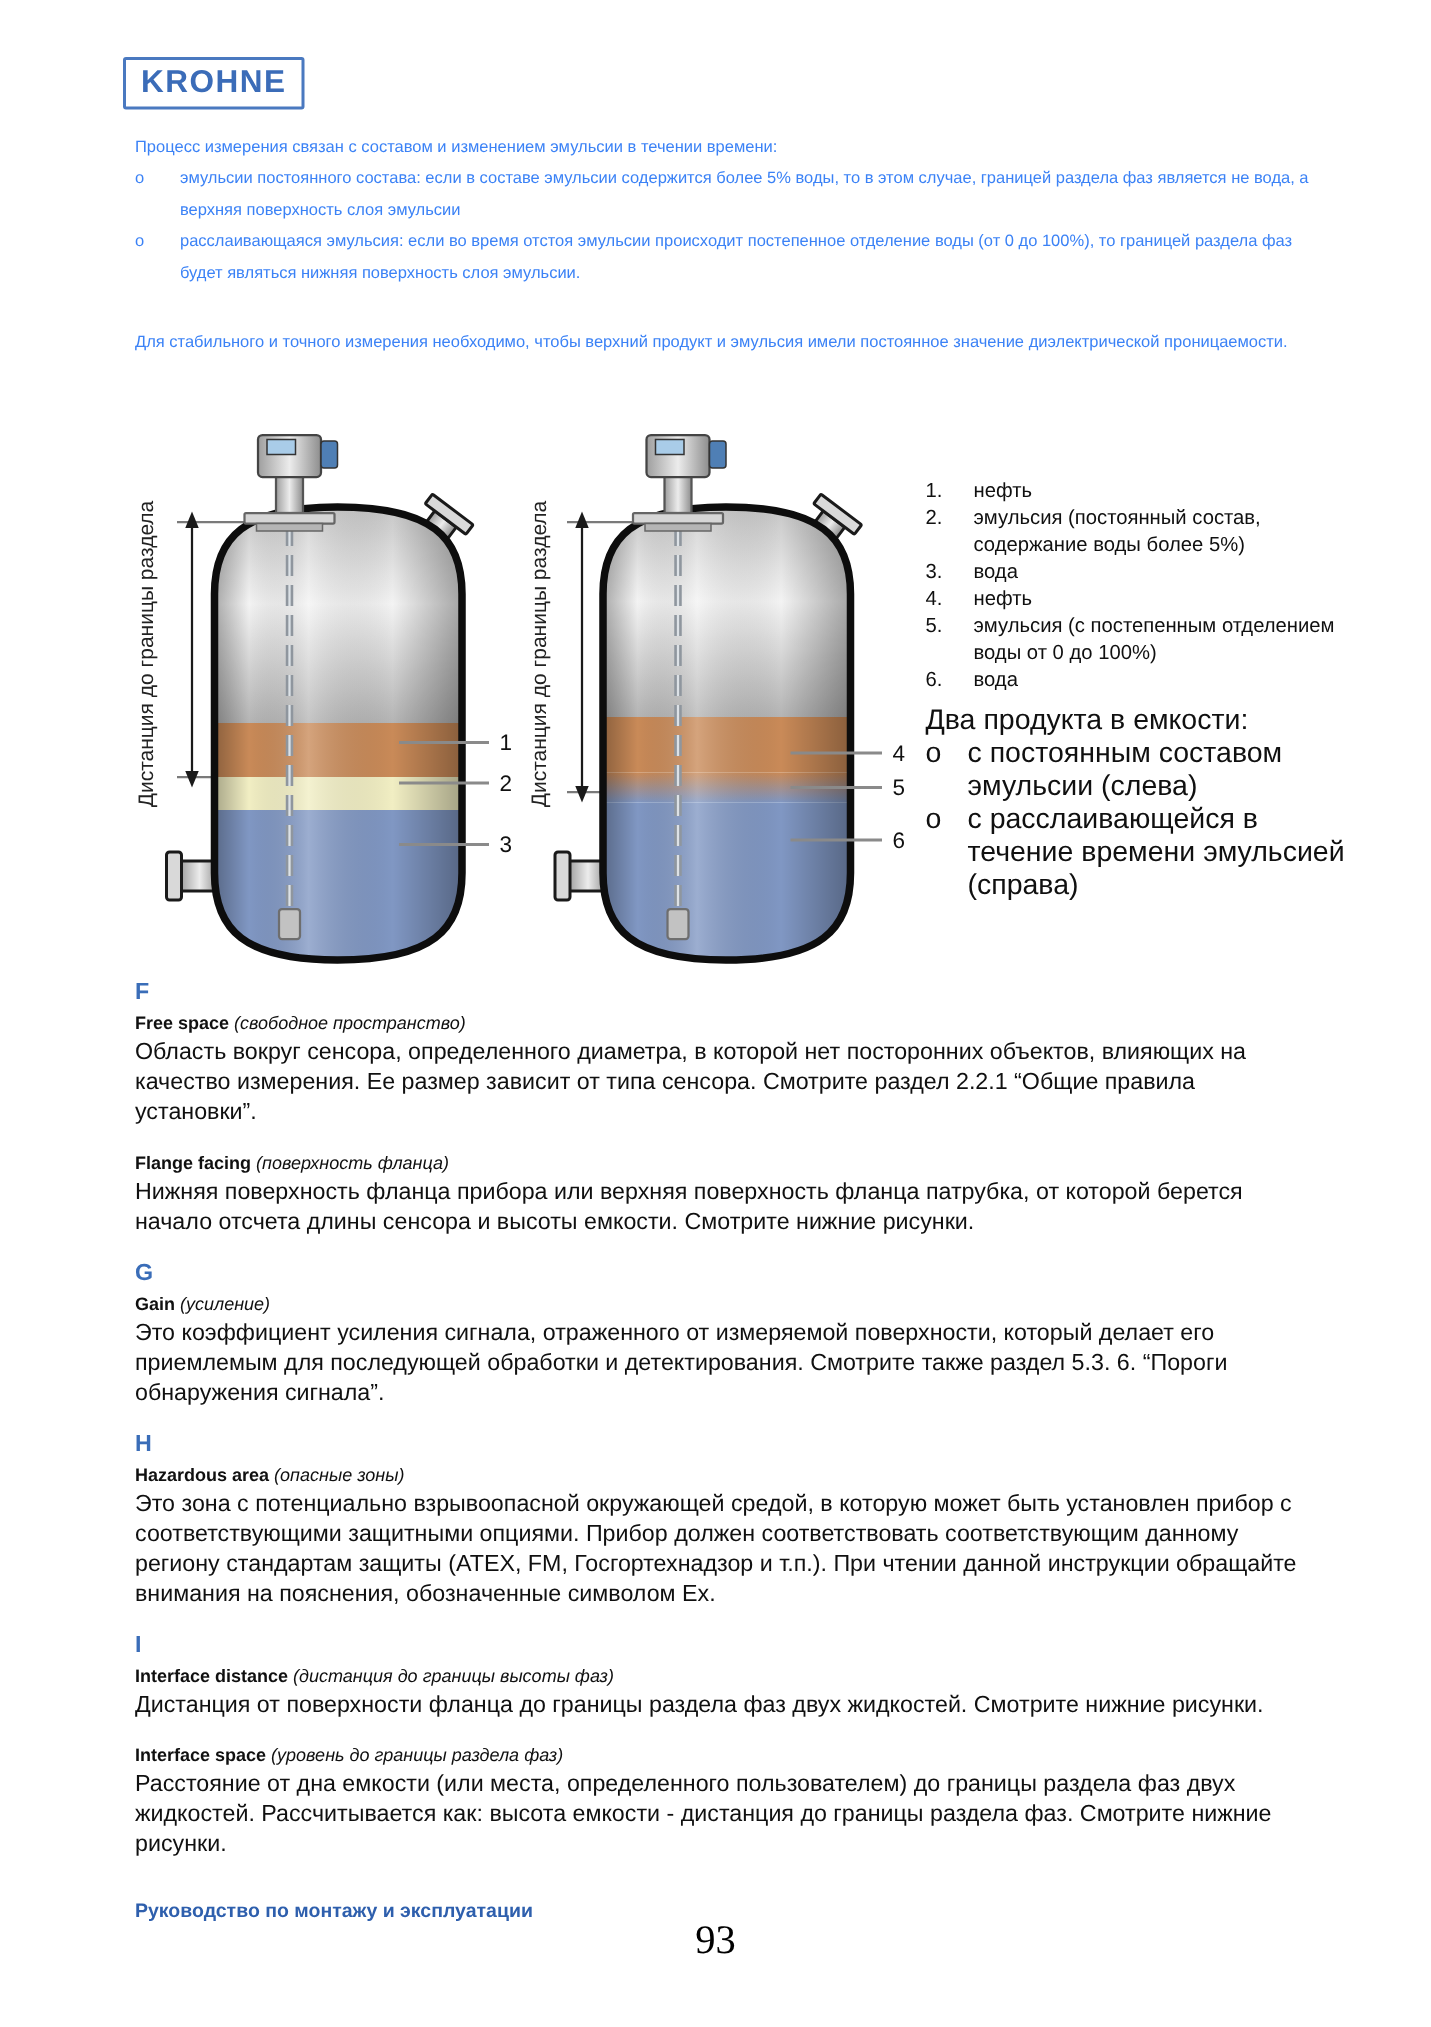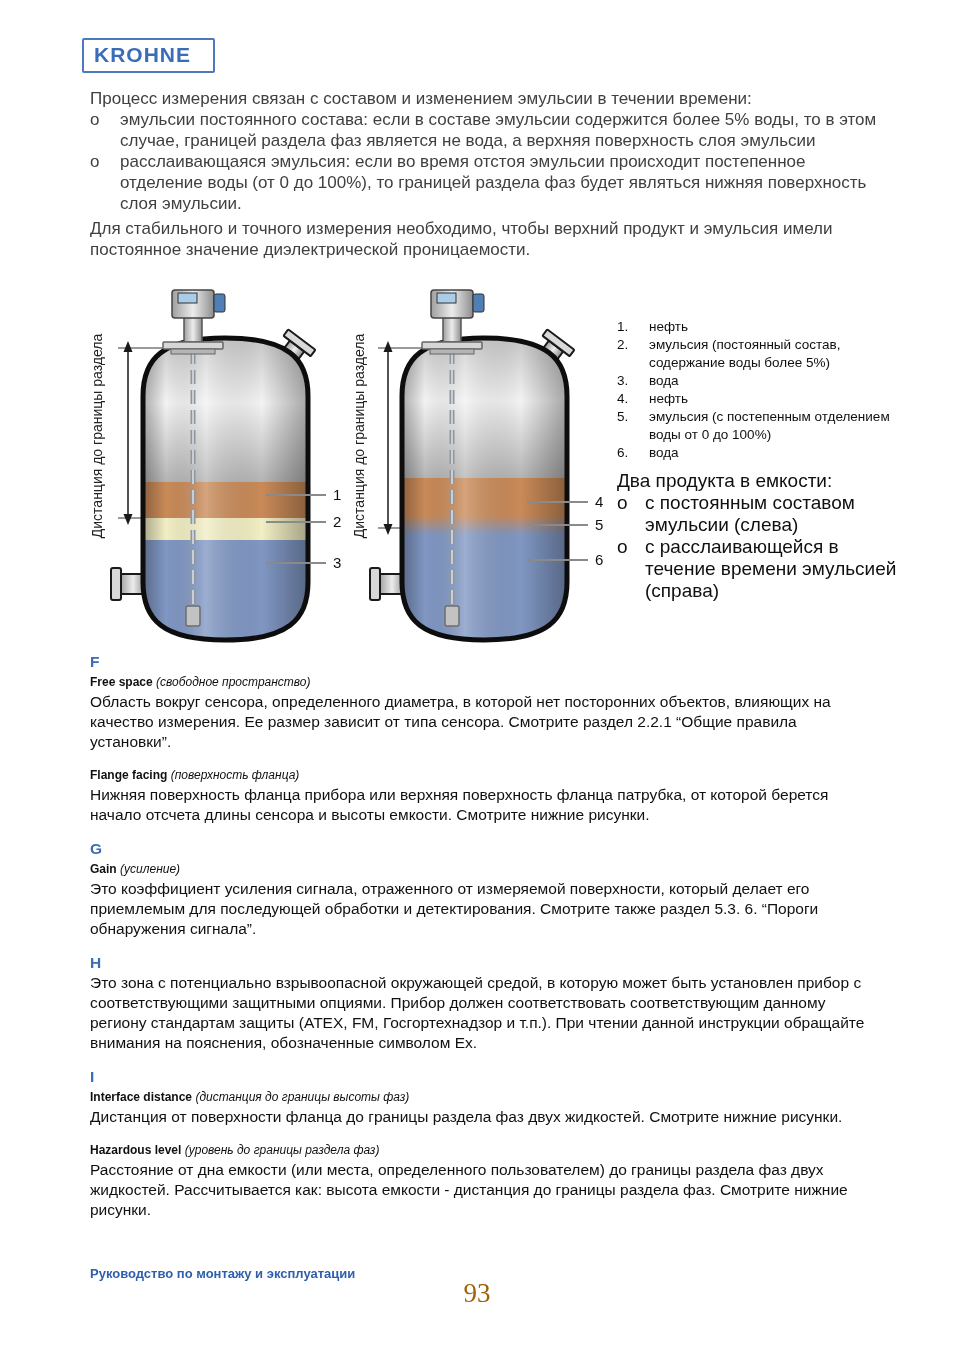--- a/index.html
+++ b/index.html
@@ -2,25 +2,25 @@
 <html><head>
 <meta charset="utf-8">
 <style>
   * { margin:0; padding:0; box-sizing:border-box; }
   html,body { background:#ffffff; }
   body { font-family:"Liberation Sans", sans-serif; color:#101010; }
   .page { position:relative; width:954px; height:1351px; background:#fff; overflow:hidden; }
 
   
   .logo { position:absolute; left:82px; top:38px; border:2px solid #4a79c0; border-radius:2px;
-          padding:3px 22px 4px 10px; }
+          padding:3px 10px 4px 10px; }
   .logo span { font-size:21px; font-weight:bold; color:#3b6cb8; letter-spacing:1px; }
 
   
-  .txt { font-size:17px; line-height:21px; color:#404040; }
+  .txt { font-size:11px; line-height:21px; color:#3b82f6; }
   .intro { position:absolute; left:90px; top:88px; width:788px; }
   .bullet-row { display:grid; grid-template-columns:30px 1fr; }
   .para2 { position:absolute; left:90px; top:218px; width:788px; }
 
   
   .figure { position:absolute; left:0; top:286px; width:954px; height:372px; }
   .tank-svg { position:absolute; top:0; }
   .tank-svg.left { left:88px; }
   .tank-svg.right { left:352px; }
   .legend { position:absolute; left:617px; top:32px; width:285px; font-size:13.5px; line-height:18px; }
@@ -33,21 +33,21 @@
   .letter { font-size:15.5px; line-height:20px; font-weight:bold; color:#3a6db8; margin-top:14px; }
   .letter.first { margin-top:0; }
   .term-line { font-size:12px; line-height:20px; }
   .term { font-weight:bold; }
   .trans { font-style:italic; }
   .entry-body { font-size:15.5px; line-height:20px; margin-bottom:13px; }
 
   
   .footer-title { position:absolute; left:90px; top:1266px; font-size:13px; font-weight:bold; color:#2e5fad; }
   .page-num { position:absolute; left:0; top:1278px; width:954px; text-align:center;
-              font-family:"Liberation Serif", serif; font-size:27px; color:#a16207; }
+              font-family:"Liberation Serif", serif; font-size:27px; color:#000000; }
 
   svg text { font-family:"Liberation Sans", sans-serif; }
 </style>
 </head>
 <body>
 
 <div class="page">
 
   <div class="logo">
     <span>KROHNE</span>
@@ -279,31 +279,35 @@
     <p class="entry-body">Нижняя поверхность фланца прибора или верхняя поверхность фланца патрубка, от которой берется начало отсчета длины сенсора и высоты емкости. Смотрите нижние рисунки.</p>
 
     <div class="letter">G</div>
     <div class="term-line">
       <span class="term">Gain</span>
       <span class="trans">(усиление)</span>
     </div>
     <p class="entry-body">Это коэффициент усиления сигнала, отраженного от измеряемой поверхности, который делает его приемлемым для последующей обработки и детектирования. Смотрите также раздел  5.3. 6. “Пороги обнаружения сигнала”.</p>
 
     <div class="letter">H</div>
+    <div class="term-line">
+      <span class="term">Hazardous area</span>
+      <span class="trans">(опасные зоны)</span>
+    </div>
     <p class="entry-body">Это зона с потенциально взрывоопасной окружающей средой, в которую может быть установлен прибор с соответствующими защитными опциями. Прибор должен соответствовать соответствующим данному региону стандартам защиты (ATEX, FM, Госгортехнадзор и т.п.). При чтении данной инструкции обращайте внимания на пояснения, обозначенные символом Ex.</p>
 
     <div class="letter">I</div>
     <div class="term-line">
       <span class="term">Interface distance</span>
       <span class="trans">(дистанция до границы высоты фаз)</span>
     </div>
     <p class="entry-body">Дистанция от поверхности фланца до границы раздела фаз двух жидкостей.  Смотрите нижние рисунки.</p>
 
     <div class="term-line">
-      <span class="term">Hazardous level</span>
+      <span class="term">Interface space</span>
       <span class="trans">(уровень до границы раздела фаз)</span>
     </div>
     <p class="entry-body">Расстояние от дна емкости (или места, определенного пользователем)  до границы раздела фаз двух жидкостей. Рассчитывается как: высота емкости - дистанция до границы раздела фаз. Смотрите нижние рисунки.</p>
   </div>
 
   <div class="footer-title">Руководство по монтажу и эксплуатации</div>
   <div class="page-num">93</div>
 
 </div>
 

